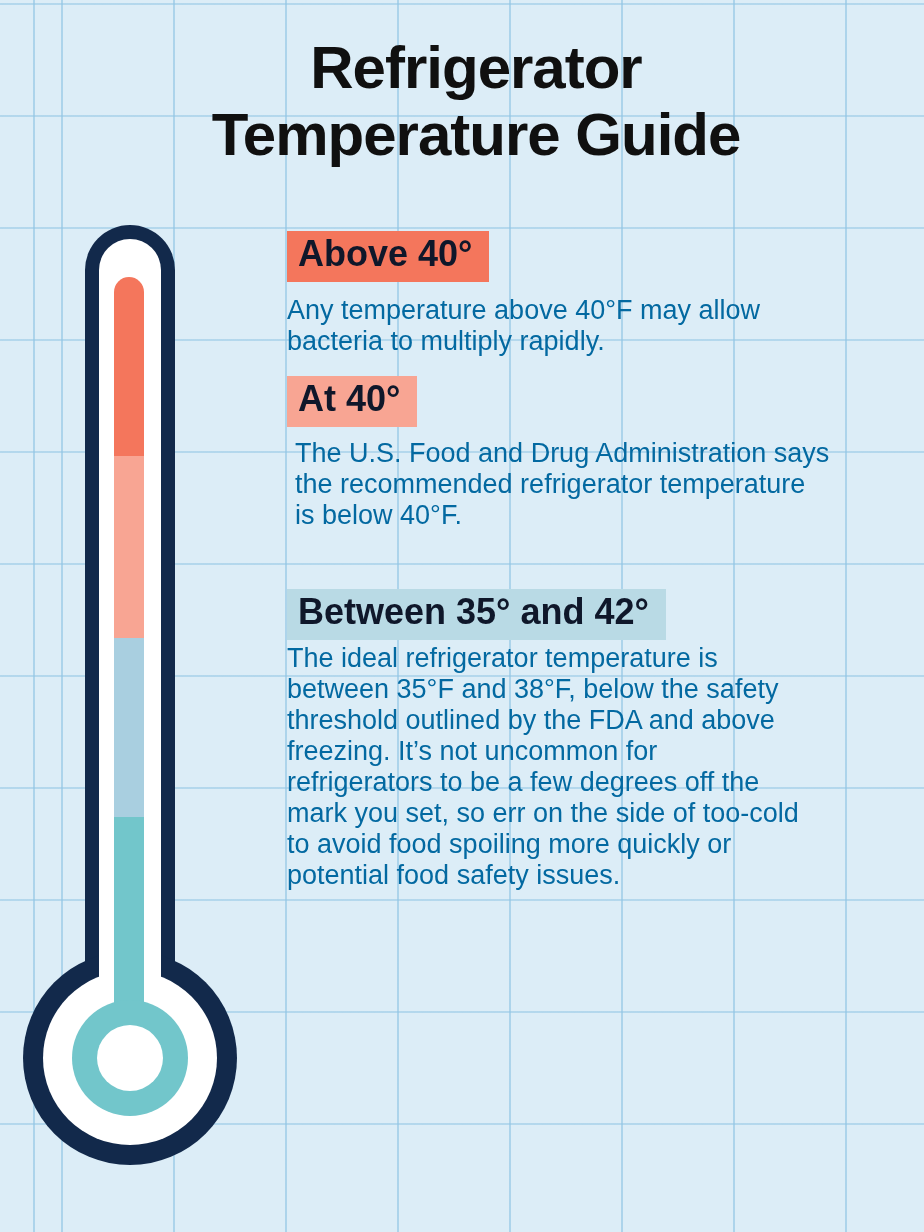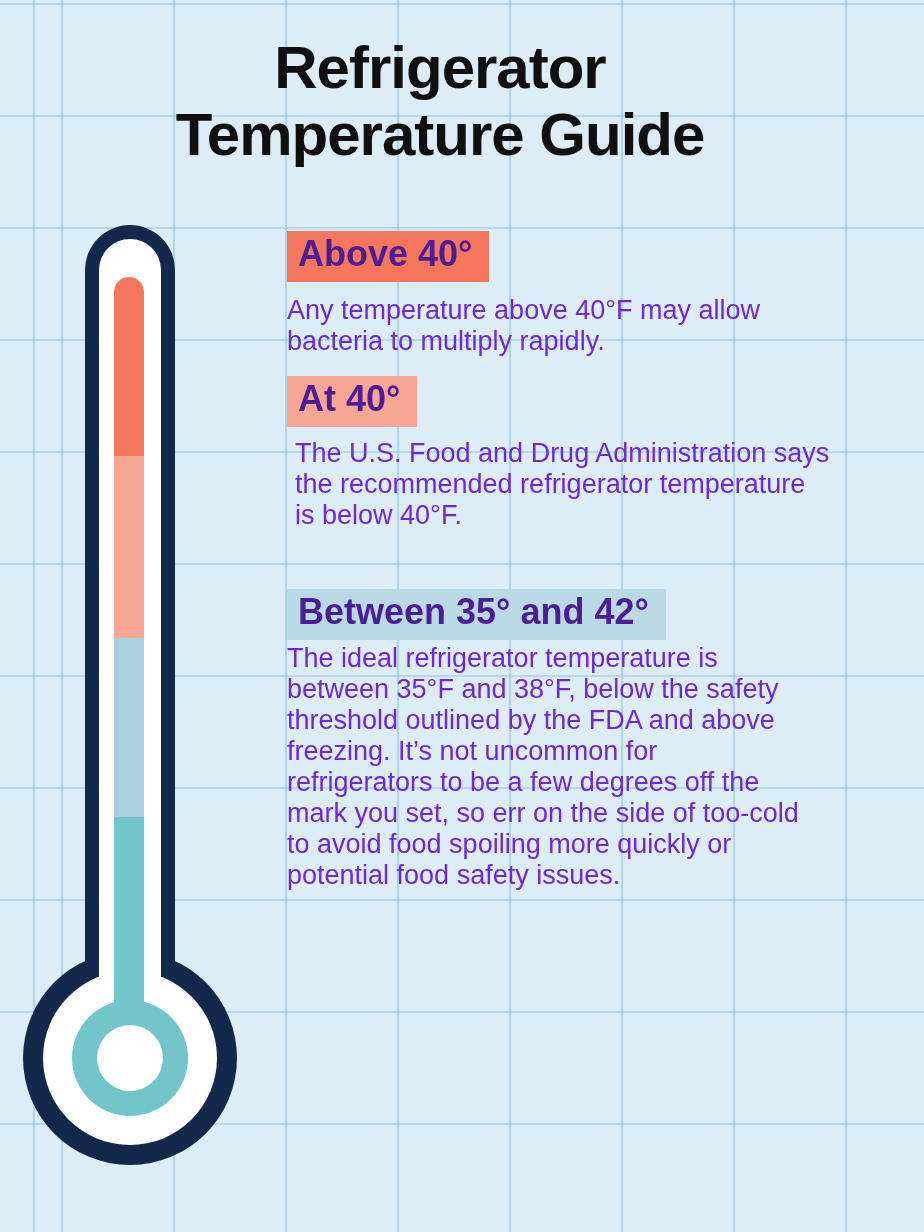--- a/index.html
+++ b/index.html
@@ -15,37 +15,37 @@
     position:absolute;inset:0;
     background-image:
       repeating-linear-gradient(to right, rgba(147,198,229,.65) 0 2px, transparent 2px 112px),
       repeating-linear-gradient(to bottom, rgba(147,198,229,.55) 0 2px, transparent 2px 112px);
     background-position:61px 3px;
   }
   .title{
     position:absolute;top:34px;left:0;width:880px;
     margin:0;text-align:center;
     font-size:60px;line-height:67px;font-weight:700;
-    letter-spacing:-1px;color:#101010;
+    letter-spacing:-1px;color:#101010;padding-left:36px;
   }
   .title span{display:block;}
   .thermo{position:absolute;left:0;top:0;}
   .section{position:absolute;left:287px;width:610px;}
   .label{
     display:inline-block;
     font-size:36px;font-weight:700;line-height:42px;
     padding:2px 17px 7px 11px;
-    color:#4c1d95;
+    color:#0f172a;
     white-space:nowrap;
   }
   .body{
     margin:0;
     font-size:27px;line-height:31px;
     white-space:pre-line;
-    color:#6d28d9;
+    color:#0369a1;
   }
   .s1{top:231px;} .s1 .body{margin-top:13px;}
   .s2{top:376px;} .s2 .body{margin-top:11px;padding-left:8px;}
   .s3{top:589px;} .s3 .body{margin-top:3px;}
   .s4{top:939px;} .s4 .body{margin-top:12px;}
   .navy{fill:#12294b;} .white{fill:#ffffff;}
 </style>
 </head>
 <body>
 

